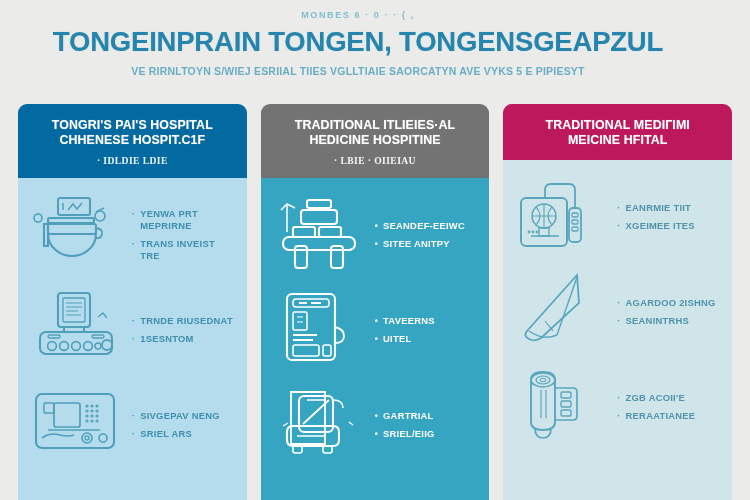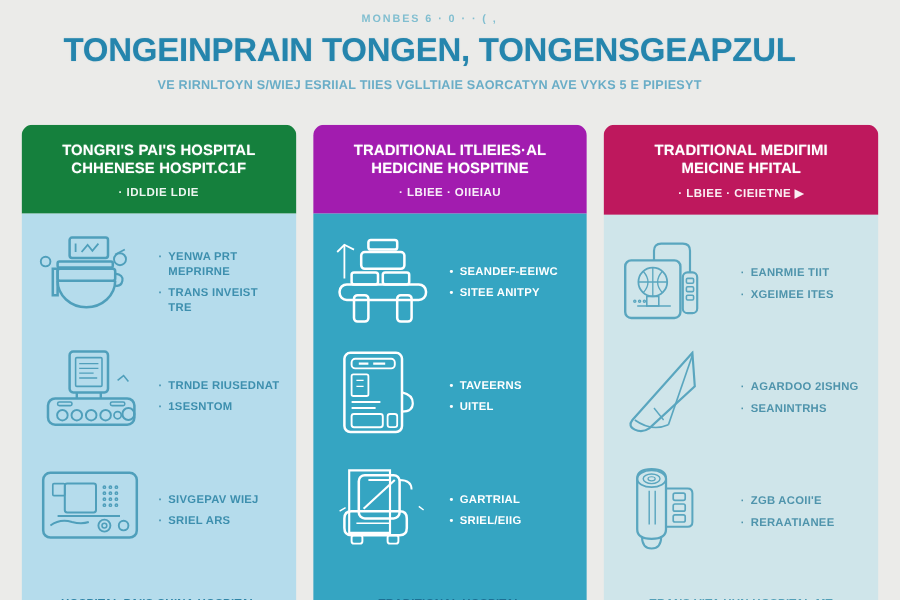--- a/index.html
+++ b/index.html
@@ -93,20 +93,21 @@
     white-space: pre-line;
     text-shadow: 0 0 1px rgba(255,255,255,.4);
   }
 
   .panel-sub {
     margin-top: 7px;
     font-size: 9.6px;
     font-weight: 600;
     letter-spacing: .4px;
     opacity: .93;
+    font-family: Liberation Serif, serif;
   }
 
   .panel-body {
     flex: 1 1 auto;
     padding: 8px 10px 0 10px;
     display: flex;
     flex-direction: column;
     position: relative;
   }
 
@@ -160,26 +161,26 @@
     text-align: center;
     font-size: 9.6px;
     font-weight: 700;
     letter-spacing: .2px;
     white-space: nowrap;
     overflow: hidden;
     height: 12px;
   }
 
   
-  .p1 .panel-head { background: #15803d; }
+  .p1 .panel-head { background: #0369a1; }
   .p1 .panel-body { background: #b5dcec; }
   .p1 .bullet     { color: #3d8fae; }
   .p1 .footer-strip { color: #2e84a6; }
 
-  .p2 .panel-head { background: #a21caf; }
+  .p2 .panel-head { background: #737373; }
   .p2 .panel-body { background: #35a5c2; }
   .p2 .bullet     { color: #ffffff; }
   .p2 .footer-strip { color: #1d6f93; }
 
   .p3 .panel-head { background: #be185d; }
   .p3 .panel-body { background: #cfe5ea; }
   .p3 .bullet     { color: #4f94ac; }
   .p3 .footer-strip { color: #53a0b8; }
 
   
@@ -285,38 +286,38 @@
             <path d="M18 44 h52" stroke-width="1.6"></path>
             <path d="M12 52 q8 -6 18 -3 q8 2 14 0" stroke-width="1.6"></path>
             <circle cx="57" cy="52" r="5" stroke-width="1.6"></circle>
             <circle cx="57" cy="52" r="2" stroke-width="1.3"></circle>
             <circle cx="73" cy="52" r="4" stroke-width="1.6"></circle>
           </svg>
         </div>
         <div class="bullets">
           <div class="bullet">
             <span class="dot">·</span>
-            <span>SIVGEPAV WIEJ</span>
+            <span>SIVGEPAV NENG</span>
           </div>
           <div class="bullet">
             <span class="dot">·</span>
             <span>SRIEL ARS</span>
           </div>
         </div>
       </div>
 
       <div class="footer-strip">HOSPITAL PAI'S CHINA HOSPITAL</div>
     </div>
   </div>
 
   <div class="panel p2">
     <div class="panel-head">
       <div class="panel-title">TRADITIONAL ITLIEIES·AL
 HEDICINE HOSPITINE</div>
-      <div class="panel-sub">· LBIEE · OIIEIAU</div>
+      <div class="panel-sub">· LBIE · OIIEIAU</div>
     </div>
     <div class="panel-body">
 
       <div class="row">
         <div class="row-icon">
           <svg width="92" height="76" viewBox="0 0 92 76" fill="none" stroke="#ffffff" stroke-width="2.1">
             <path d="M8 14 l6 -6 8 4" stroke-width="1.5"></path>
             <path d="M14 8 v28" stroke-width="1.5"></path>
             <rect x="34" y="4" width="24" height="8" rx="2"></rect>
             <rect x="28" y="14" width="36" height="14" rx="3"></rect>
@@ -393,21 +394,20 @@
       </div>
 
       <div class="footer-strip">TRADITIONAL HOSPITAL</div>
     </div>
   </div>
 
   <div class="panel p3">
     <div class="panel-head">
       <div class="panel-title">TRADITIONAL MEDIГIMI
 MEICINE HFITAL</div>
-      <div class="panel-sub">· LBIEE · CIEIETNE  ▶</div>
     </div>
     <div class="panel-body">
 
       <div class="row">
         <div class="row-icon">
           <svg width="92" height="76" viewBox="0 0 92 76" fill="none" stroke="#5aa6bf" stroke-width="2">
             <rect x="6" y="20" width="46" height="48" rx="5"></rect>
             <circle cx="29" cy="38" r="12" stroke-width="1.5"></circle>
             <path d="M17 38 h24 M29 26 v24" stroke-width="1.1"></path>
             <path d="M21 29 q8 9 0 18 M37 29 q-8 9 0 18" stroke-width="1.1"></path>

